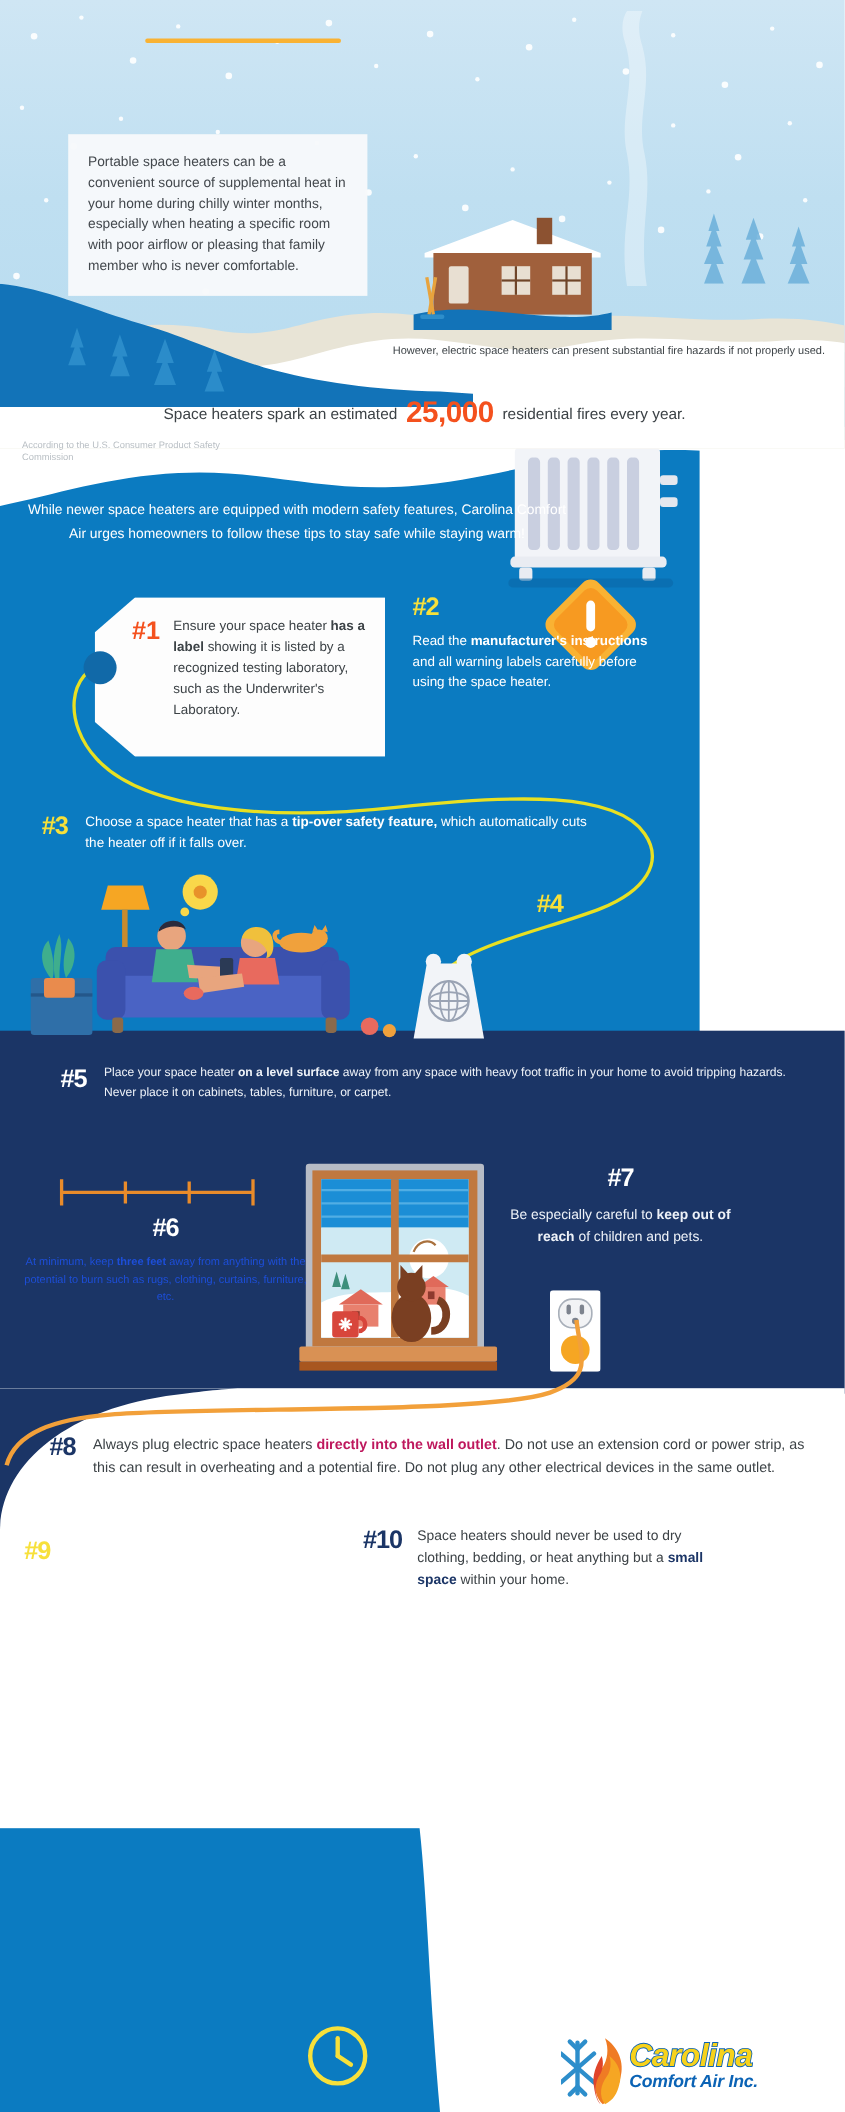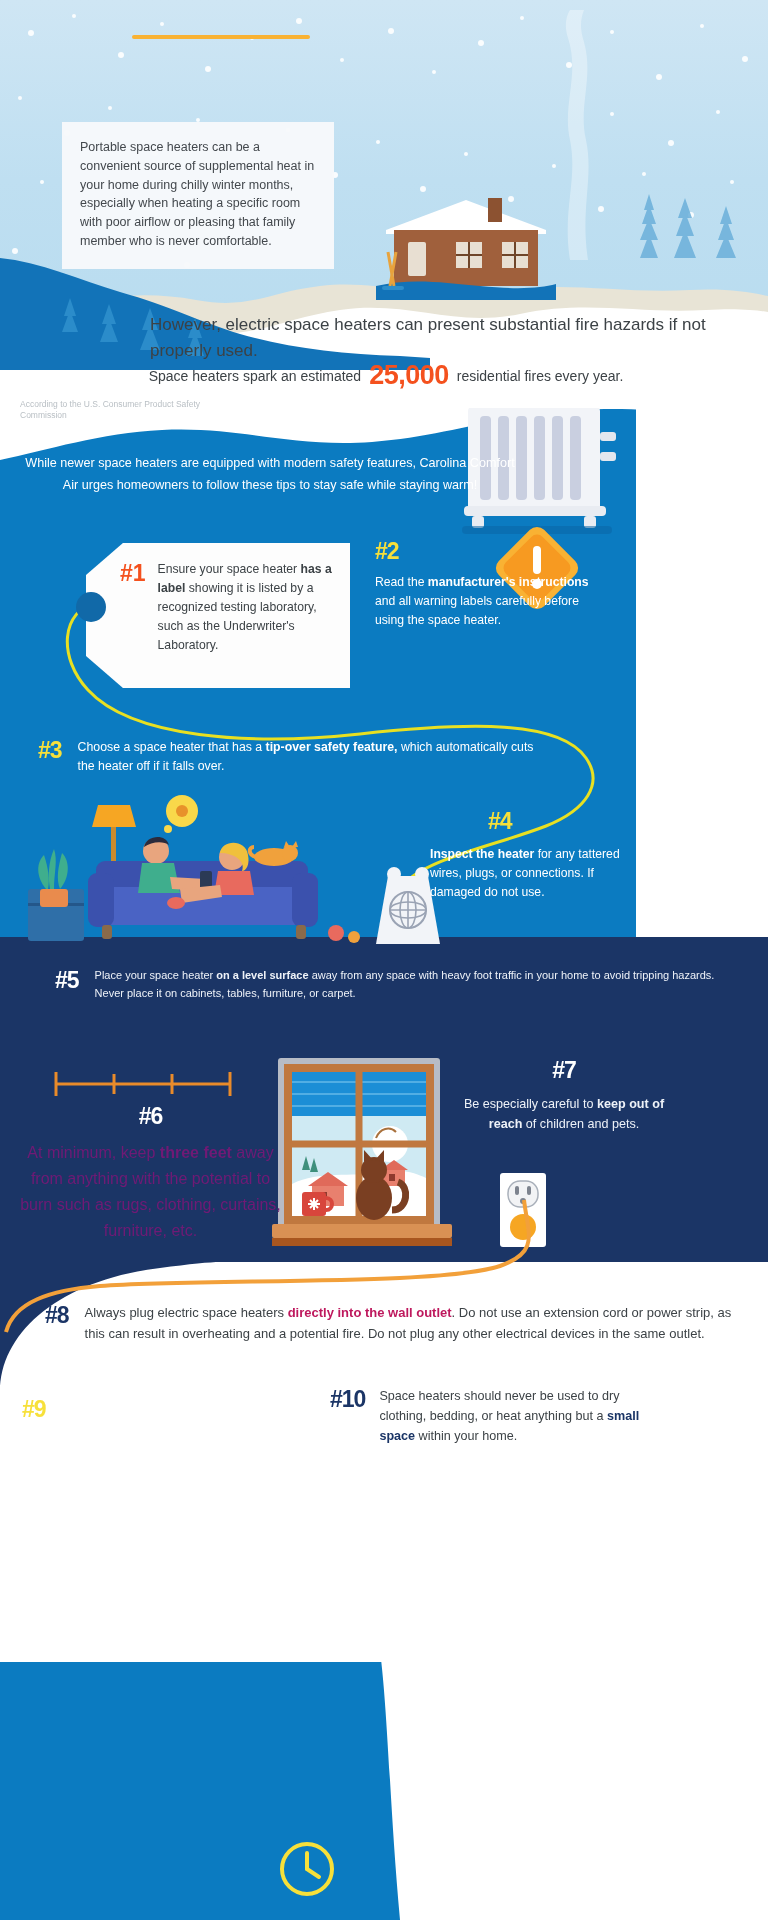--- a/index.html
+++ b/index.html
@@ -51,22 +51,22 @@
   
   .snow-hill {
     position:absolute; left:0; top:248px; width:768px; height:160px; z-index:4;
   }
 
   
   .stats {
     position:absolute; left:0; top:300px; width:768px; height:160px; z-index:8;
   }
   .stat-line1 {
-    position:absolute; left:150px; top:12px; width:600px; text-align:left;
-    font-size:17px; line-height:1.55; color:#3c4246;
+    position:absolute; left:150px; top:12px; width:600px; text-align:right;
+    font-size:10px; line-height:1.55; color:#3c4246;
   }
   .stat-line2 {
     position:absolute; left:36px; top:60px; width:700px; text-align:center;
     font-size:14px; color:#3c4246;
   }
   .bignum {
     font-size:27px; font-weight:bold; color:#f4511e; vertical-align:-3px;
     padding:0 8px; letter-spacing:-0.5px;
   }
   .attrib {
@@ -135,21 +135,21 @@
     position:absolute; left:0; top:937px; width:768px; height:330px;
     background:#1b3566; z-index:4;
   }
   .tip5 { position:absolute; left:55px; top:967px; width:660px; z-index:9; display:flex; gap:16px; align-items:flex-start;}
   .wnum { font-size:23px; font-weight:bold; color:#ffffff; line-height:1; letter-spacing:-1px; padding-top:2px;}
   .tip5 .body { color:#eef2f8; font-size:11px; line-height:1.6; }
 
   .ruler { position:absolute; left:52px; top:1068px; z-index:9; }
   .tip6 { position:absolute; left:18px; top:1103px; width:265px; text-align:center; z-index:9; }
   .tip6 .wnum { display:block; font-size:23px; }
-  .tip6 .body { color:#701a75; font-size:16px; line-height:1.62; margin-top:12px; }
+  .tip6 .body { color:#1d4ed8; font-size:10px; line-height:1.62; margin-top:12px; }
 
   .window-ill { position:absolute; left:272px; top:1052px; z-index:8; }
 
   .tip7 { position:absolute; left:455px; top:1057px; width:218px; text-align:center; z-index:9; }
   .tip7 .wnum { display:block; }
   .tip7 .body { color:#eef2f8; font-size:12.6px; line-height:1.6; margin-top:12px; }
 
   .outlet { position:absolute; left:500px; top:1173px; z-index:9; }
 
   
@@ -432,23 +432,20 @@
     <g stroke="#9aa3b4" stroke-width="1.6" fill="none">
       <line x1="22" y1="52" x2="58" y2="52"></line>
         <line x1="40" y1="34" x2="40" y2="70"></line>
       <ellipse cx="40" cy="52" rx="8" ry="18"></ellipse>
         <ellipse cx="40" cy="52" rx="18" ry="8"></ellipse>
     </g>
   </svg>
 
   <div class="tip4">
     <div class="ynum">#4</div>
-    <div class="wtext">
-      <b>Inspect the heater</b><span> for any tattered wires, plugs, or connections. If damaged do not use.</span>
-    </div>
   </div>
 
   <div class="navy-sec"></div>
 
   <div class="tip5">
     <div class="wnum">#5</div>
     <div class="body">
       <span>Place your space heater </span><b>on a level surface</b><span> away from any space with heavy foot traffic in your home to avoid tripping hazards. Never place it on cabinets, tables, furniture, or carpet.</span>
     </div>
   </div>
@@ -568,14 +565,36 @@
       <b>Never leave a space heater unattended</b><span>. Be sure to always turn off when leaving a room or going to sleep. Many space heaters have timed settings as well as a sleep mode.</span>
     </div>
   </div>
 
   <svg class="clock-ic" viewBox="0 0 58 58" width="58" height="58">
     <circle cx="29" cy="29" r="25" fill="none" stroke="#f7e03a" stroke-width="4"></circle>
     <line x1="29" y1="29" x2="29" y2="13" stroke="#f7e03a" stroke-width="4" stroke-linecap="round"></line>
     <line x1="29" y1="29" x2="41" y2="37" stroke="#f7e03a" stroke-width="4" stroke-linecap="round"></line>
   </svg>
 
+  <div class="logo">
+    <svg viewBox="0 0 58 74" width="58" height="74">
+      <g stroke="#2d8ecb" stroke-width="4" stroke-linecap="round">
+        <line x1="15" y1="16" x2="15" y2="62"></line>
+        <line x1="0" y1="26" x2="30" y2="52"></line>
+        <line x1="30" y1="26" x2="0" y2="52"></line>
+        <line x1="15" y1="22" x2="8" y2="15"></line>
+          <line x1="15" y1="22" x2="22" y2="15"></line>
+        <line x1="15" y1="56" x2="8" y2="63"></line>
+          <line x1="15" y1="56" x2="22" y2="63"></line>
+      </g>
+      <g>
+        <path d="M38,72 C28,62 30,48 38,38 C42,32 44,22 40,12 C52,20 58,34 54,48 C52,58 48,66 38,72 Z" fill="#ef7b24"></path>
+        <path d="M40,72 C34,64 36,54 42,46 C45,42 46,34 44,28 C52,34 56,44 53,54 C51,62 48,68 40,72 Z" fill="#f6a623"></path>
+        <path d="M36,72 C30,64 30,52 36,44 C38,40 39,34 37,28 C32,36 28,46 30,56 C31,64 33,69 36,72 Z" fill="#e0452a"></path>
+      </g>
+    </svg>
+    <div class="logo-text">
+      <div class="logo-l1">Carolina</div>
+      <div class="logo-l2">Comfort Air Inc.</div>
+    </div>
+  </div>
 
 </div>
 
 </body></html>

